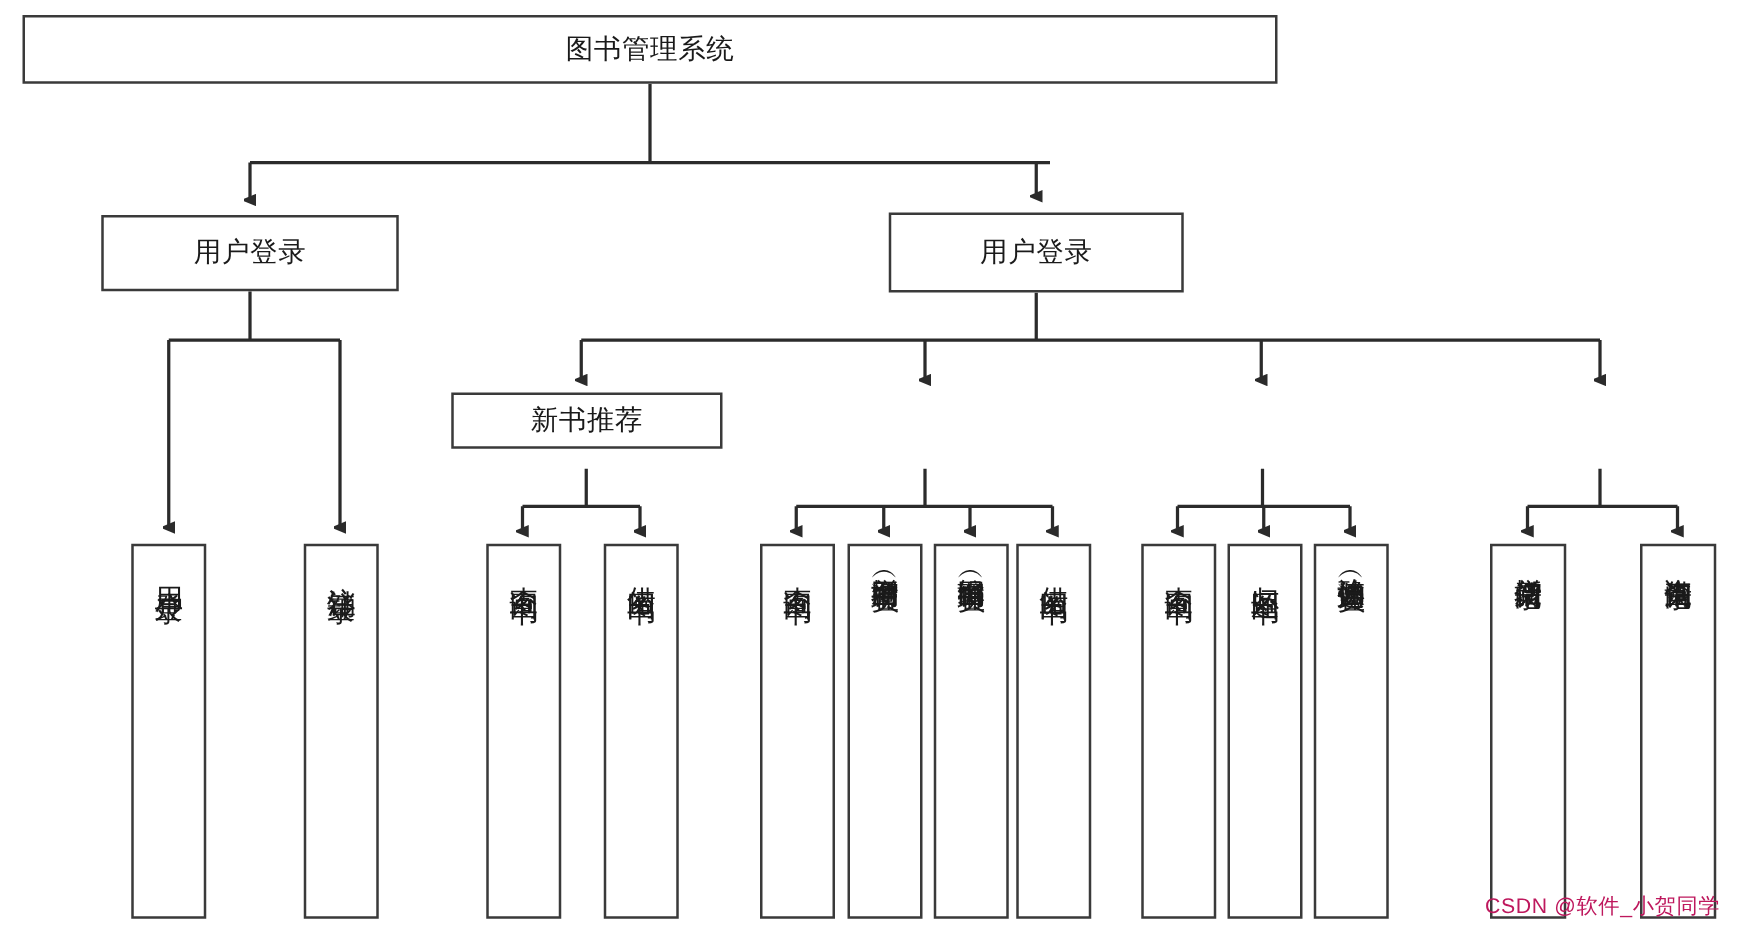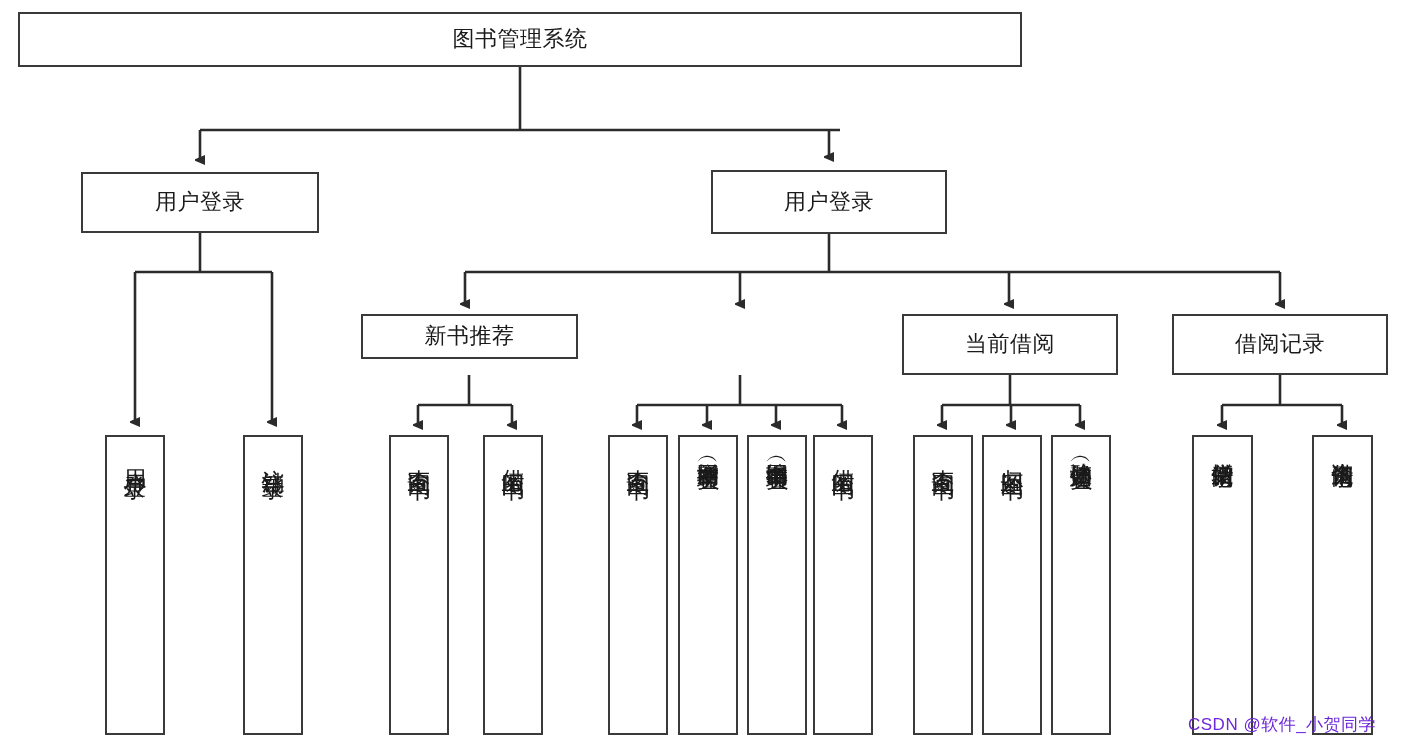--- a/index.html
+++ b/index.html
@@ -62,21 +62,21 @@
   }
   .node.vertical.tall-text .node-label {
     font-size: 22px;
     letter-spacing: 1px;
   }
   .watermark {
     position: absolute;
     left: 1188px;
     top: 713px;
     font-size: 17px;
-    color: #6d28d9;
+    color: #be185d;
     white-space: nowrap;
     z-index: 5;
     letter-spacing: 0.5px;
   }
 </style>
 </head>
 <body>
 
 <div id="diagram-root">
 
@@ -140,27 +140,21 @@
 
   <div class="node horizontal" style="left:711px; top:170px; width:236px; height:64px;">
     <span class="node-label">用户登录</span>
   </div>
 
   <div class="node horizontal" style="left:361px; top:314px; width:217px; height:45px;">
     <span class="node-label">新书推荐</span>
   </div>
 
 
-  <div class="node horizontal" style="left:902px; top:314px; width:216px; height:61px;">
-    <span class="node-label">当前借阅</span>
-  </div>
-
-  <div class="node horizontal" style="left:1172px; top:314px; width:216px; height:61px;">
-    <span class="node-label">借阅记录</span>
-  </div>
+
 
   <div class="node vertical" style="left:105px; top:435px; width:60px; height:300px;">
     <span class="node-label">用户登录</span>
   </div>
 
   <div class="node vertical" style="left:243px; top:435px; width:60px; height:300px;">
     <span class="node-label">注销登录</span>
   </div>
 
   <div class="node vertical" style="left:389px; top:435px; width:60px; height:300px;">

